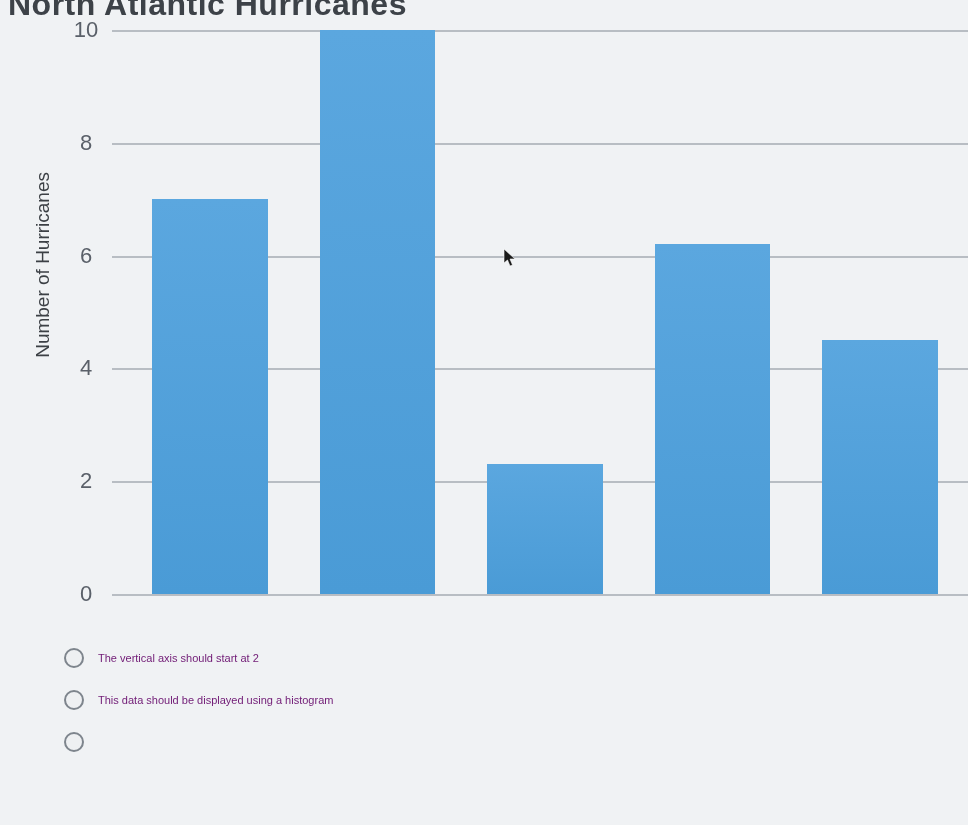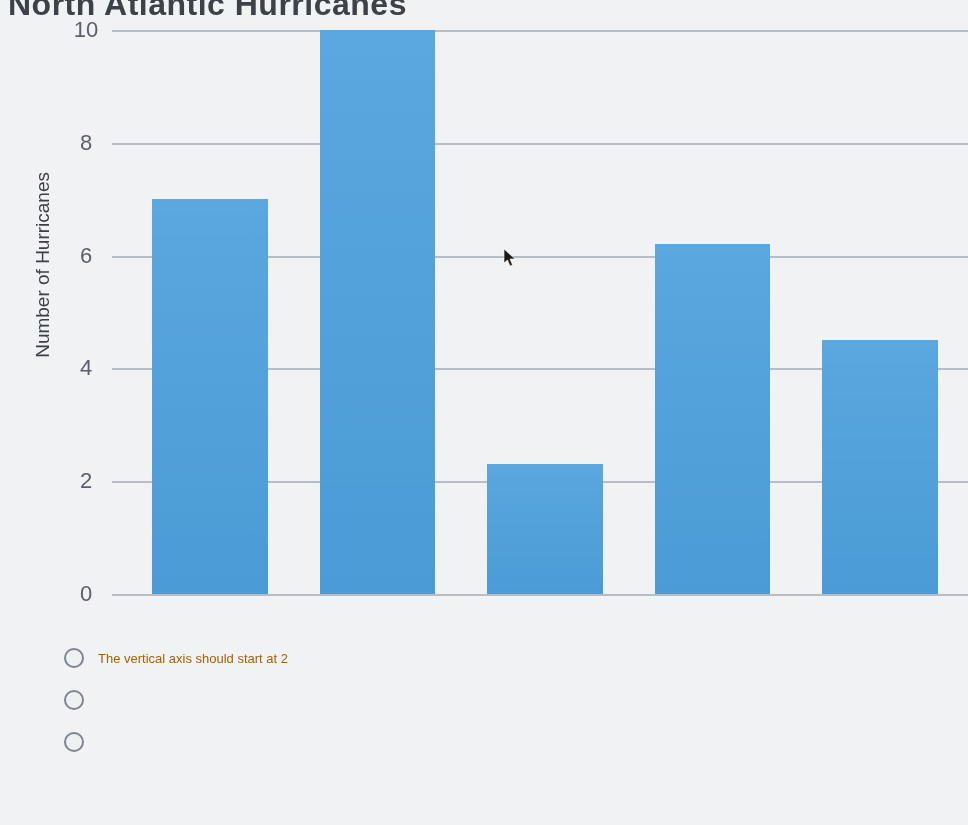--- a/index.html
+++ b/index.html
@@ -110,22 +110,22 @@
   }
   .radio {
     width: 20px;
     height: 20px;
     border: 2px solid #7e858d;
     border-radius: 50%;
     flex: 0 0 auto;
     background: #eef0f2;
   }
   .option-label {
-    font-size: 13px;
-    color: #a16207;
+    font-size: 11px;
+    color: #701a75;
   }
 </style>
 </head>
 <body>
 <div class="page">
 
 <div class="title-cut">North Atlantic Hurricanes</div>
 
 <div class="chart-wrap">
   <div class="ylabel">Number of Hurricanes</div>
@@ -160,19 +160,20 @@
   </svg>
 </div>
 
 <div class="options">
   <div class="option">
     <div class="radio"></div>
     <div class="option-label">The vertical axis should start at 2</div>
   </div>
   <div class="option">
     <div class="radio"></div>
+    <div class="option-label">This data should be displayed using a histogram</div>
   </div>
   <div class="option">
     <div class="radio"></div>
   </div>
 </div>
 
 </div>
 
 </body></html>

